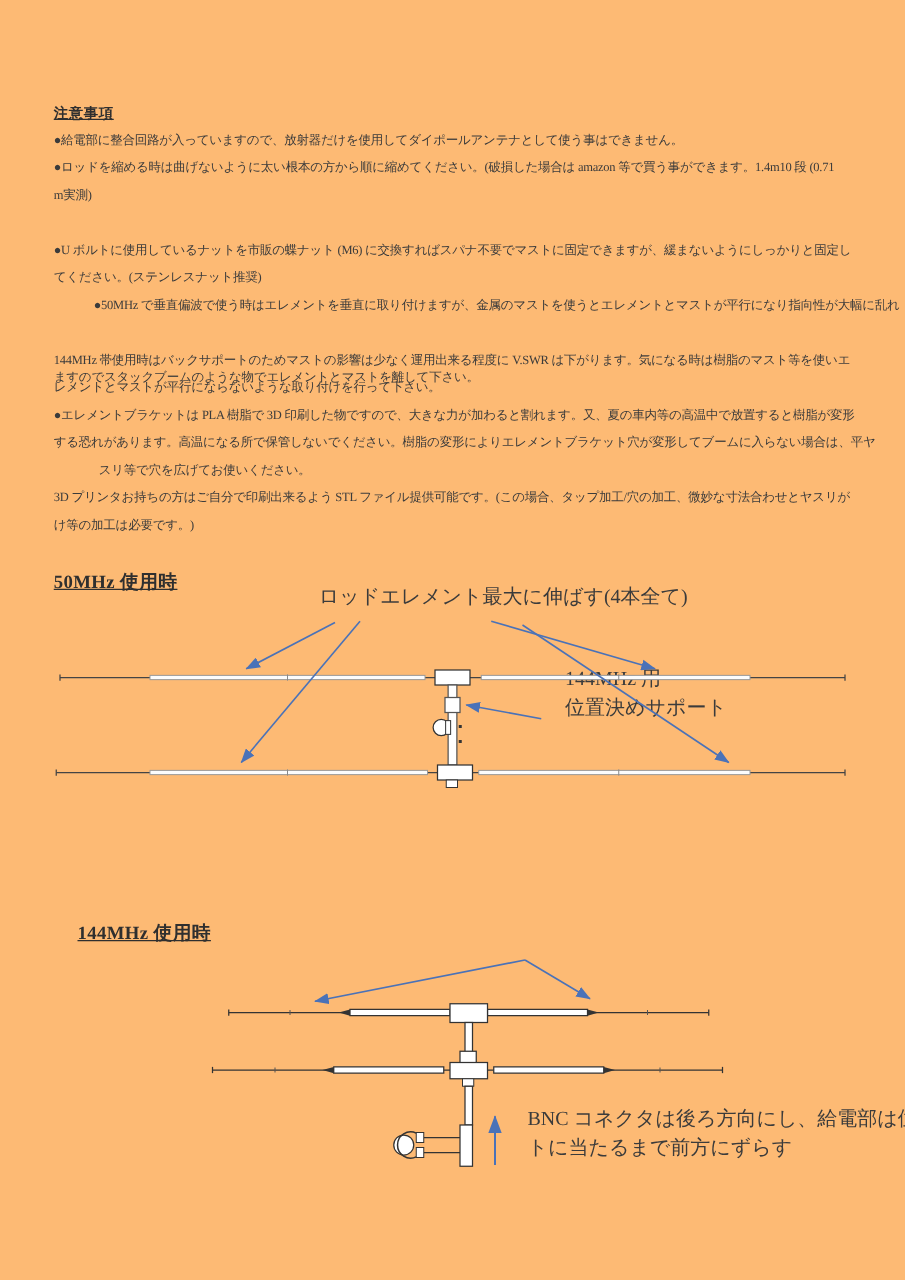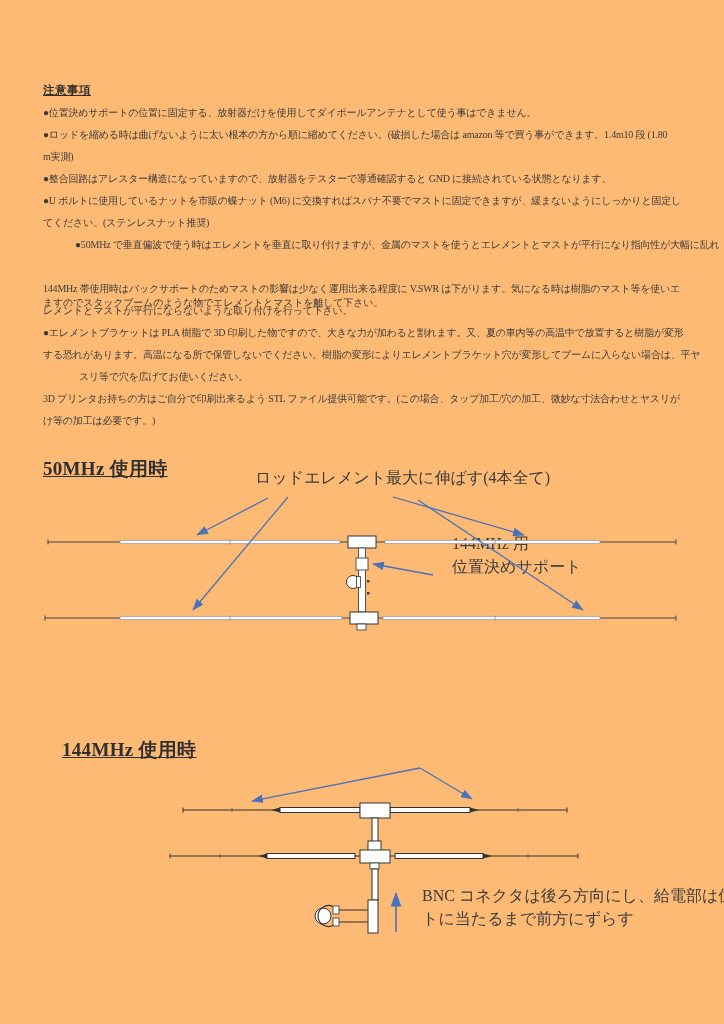--- a/index.html
+++ b/index.html
@@ -13,21 +13,21 @@
     position:relative; width:724px; height:1024px;
     background:#fdba74; overflow:hidden;
   }
   .abs { position:absolute; white-space:nowrap; }
   .h-main {
     font-size:11.5px; font-weight:bold;
     text-decoration:underline; color:#2f2f2f;
     letter-spacing:0.5px;
   }
   .h-section {
-    font-size:19px; font-weight:bold;
+    font-size:15px; font-weight:bold;
     text-decoration:underline; color:#2f2f2f;
     letter-spacing:0.3px;
   }
   .note-line {
     position:absolute; left:43px;
     font-size:10px; line-height:22px; height:22px;
     letter-spacing:-0.2px; white-space:nowrap; color:#3b3b3b;
   }
   .dlabel {
     position:absolute; font-size:16px; color:#3b3b3b;
@@ -37,24 +37,23 @@
   .u { text-decoration:underline; }
   svg { position:absolute; overflow:visible; }
 </style>
 </head>
 <body>
 
 <div class="page">
 
   <div class="abs h-main" style="left:43px; top:83px;">注意事項</div>
 
-  <div class="note-line" style="top:102px;">●位置決めサポートの位置に固定する、放射器だけを使用してダイポールアンテナとして使う事はできません。</div>
-  <div class="note-line" style="top:124px;">●ロッドを縮める時は曲げないように太い根本の方から順に縮めてください。(破損した場合は amazon 等で買う事ができます。1.4m10 段 (1.80</div>
+  <div class="note-line" style="top:102px;">●給電部に整合回路が入っていますので、放射器だけを使用してダイポールアンテナとして使う事はできません。</div>
+  <div class="note-line" style="top:124px;">●ロッドを縮める時は曲げないように太い根本の方から順に縮めてください。(破損した場合は amazon 等で買う事ができます。1.4m10 段 (0.71</div>
   <div class="note-line" style="top:146px;">m実測)</div>
-  <div class="note-line" style="top:168px;">●整合回路はアレスター構造になっていますので、放射器をテスターで導通確認すると GND に接続されている状態となります。</div>
   <div class="note-line" style="top:190px;">●U ボルトに使用しているナットを市販の蝶ナット (M6) に交換すればスパナ不要でマストに固定できますが、緩まないようにしっかりと固定し</div>
   <div class="note-line" style="top:212px;">てください。(ステンレスナット推奨)</div>
   <div class="note-line" style="top:234px;margin-left:32px;">●50MHz で垂直偏波で使う時はエレメントを垂直に取り付けますが、金属のマストを使うとエレメントとマストが平行になり指向性が大幅に乱れ</div>
   <div class="note-line" style="top:256px;margin-top:36px;">ますのでスタックブームのような物でエレメントとマストを離して下さい。</div>
   <div class="note-line" style="top:278px;">144MHz 帯使用時はバックサポートのためマストの影響は少なく運用出来る程度に V.SWR は下がります。気になる時は樹脂のマスト等を使いエ</div>
   <div class="note-line" style="top:300px;">レメントとマストが平行にならないような取り付けを行って下さい。</div>
   <div class="note-line" style="top:322px;">●エレメントブラケットは PLA 樹脂で 3D 印刷した物ですので、大きな力が加わると割れます。又、夏の車内等の高温中で放置すると樹脂が変形</div>
   <div class="note-line" style="top:344px;">する恐れがあります。高温になる所で保管しないでください。樹脂の変形によりエレメントブラケット穴が変形してブームに入らない場合は、平ヤ</div>
   <div class="note-line" style="top:366px;margin-left:36px;">スリ等で穴を広げてお使いください。</div>
   <div class="note-line" style="top:388px;">3D プリンタお持ちの方はご自分で印刷出来るよう STL ファイル提供可能です。(この場合、タップ加工/穴の加工、微妙な寸法合わせとヤスリが</div>

